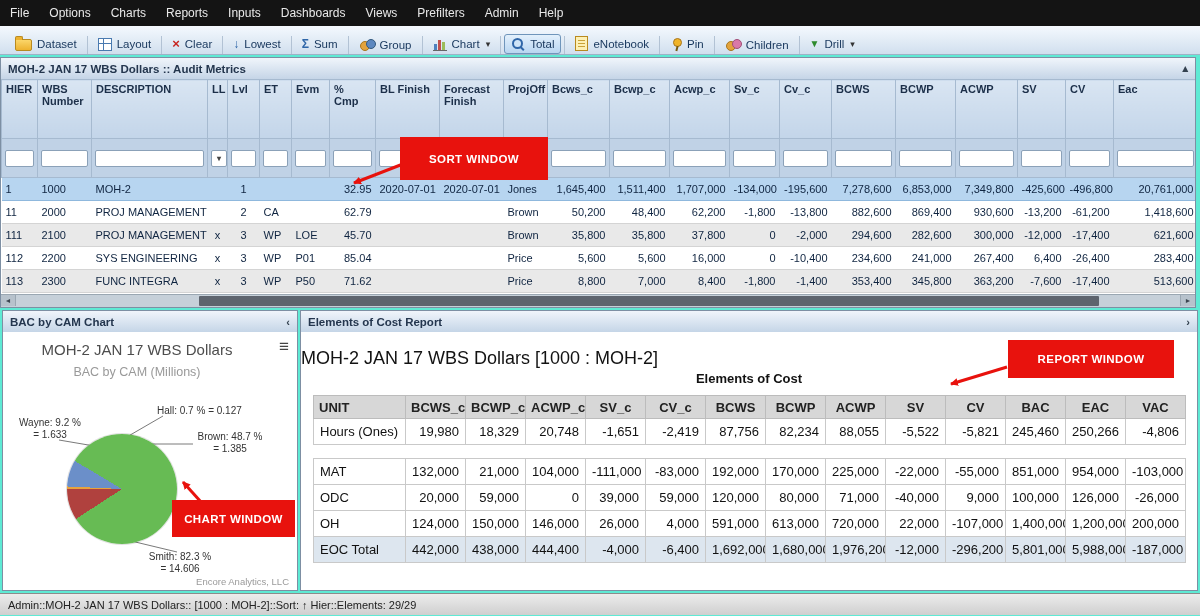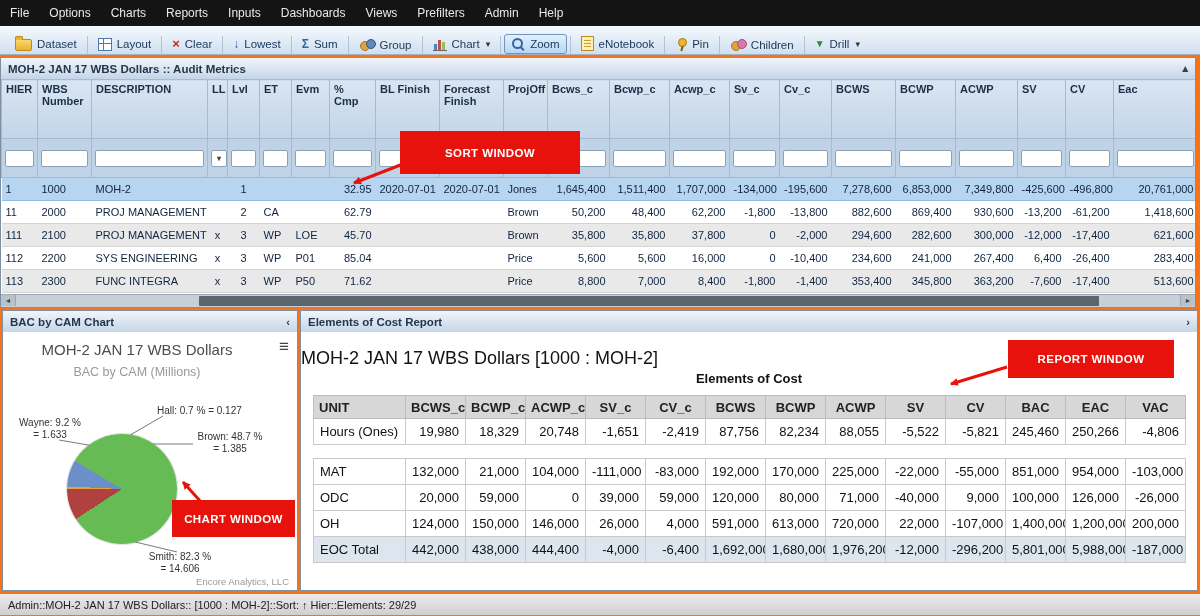--- a/index.html
+++ b/index.html
@@ -1,16 +1,16 @@
 <!DOCTYPE html>
 <html><head>
 <meta charset="utf-8">
 <style>
   html,body{margin:0;padding:0;background:#222;}
-  .window{position:relative;width:1200px;height:616px;background:#f97316;overflow:hidden;
+  .window{position:relative;width:1200px;height:616px;background:#5eead4;overflow:hidden;
           font-family:"Liberation Sans",sans-serif;-webkit-font-smoothing:antialiased;}
 
   
   .menubar{position:absolute;left:0;top:0;width:100%;height:26px;background:#141414;
            display:flex;align-items:center;color:#e9e9e9;font-size:12px;}
   .menu-item{padding:0 10px;line-height:26px;cursor:default;}
 
   
   .toolbar{position:absolute;left:0;top:26px;width:100%;height:29px;box-sizing:border-box;
            background:linear-gradient(#f4f9fe,#d1dfee);border-bottom:1px solid #9fb2c6;
@@ -121,21 +121,21 @@
   #report-table tr.total td{background:#dde6ef;}
 
   
   .statusbar{position:absolute;left:0;bottom:1px;width:100%;height:22px;box-sizing:border-box;
         background:linear-gradient(#ececec,#cfcfcf);border-top:1px solid #8b8b8b;font-size:11px;
         color:#222;display:flex;align-items:center;padding-left:8px;}
 
   
   .annotation{position:absolute;background:#e8120d;color:#fff;font-weight:bold;font-size:11.5px;
         display:flex;align-items:center;justify-content:center;z-index:60;letter-spacing:.4px;}
-  #ann-sort{left:400px;top:131px;width:180px;height:43px;}
+  #ann-sort{left:400px;top:137px;width:148px;height:43px;}
   #ann-report{left:1008px;top:340px;width:166px;height:38px;}
   #ann-chart{left:172px;top:500px;width:123px;height:37px;}
   .overlay{position:absolute;left:0;top:0;z-index:59;pointer-events:none;}
 </style>
 </head>
 <body>
 
 <div class="window">
 
   <div class="menubar">
@@ -187,21 +187,21 @@
           <i></i>
           <i></i>
           <i></i>
         </span>
       <span>Chart</span>
       <span class="caret">▾</span>
       </button>
     <span class="tb-sep"></span>
     <button class="tb selected">
       <span class="ic ic-zoom"></span>
-      <span>Zoom</span>
+      <span>Total</span>
       </button>
     <span class="tb-sep"></span>
     <button class="tb">
       <span class="ic ic-note"></span>
       <span>eNotebook</span>
       </button>
     <span class="tb-sep"></span>
     <button class="tb">
       <span class="ic ic-pin"></span>
       <span>Pin</span>

